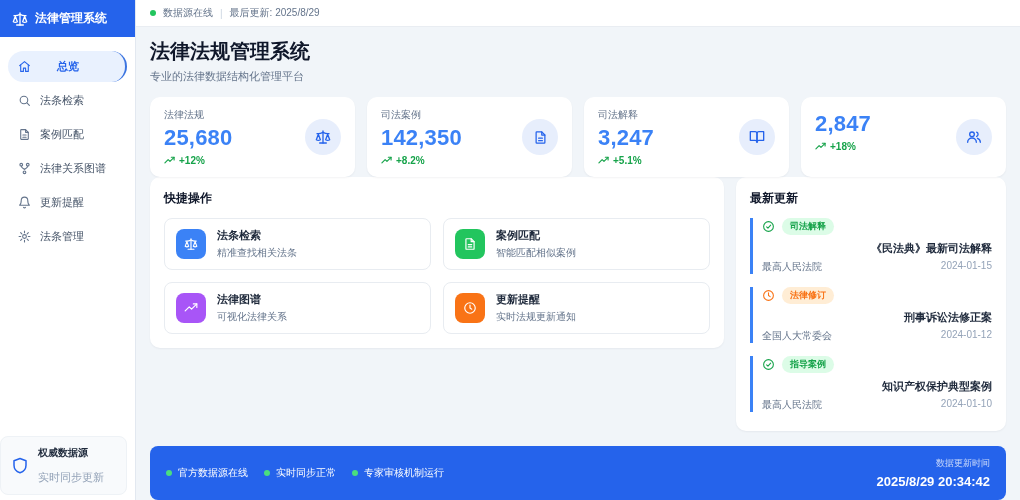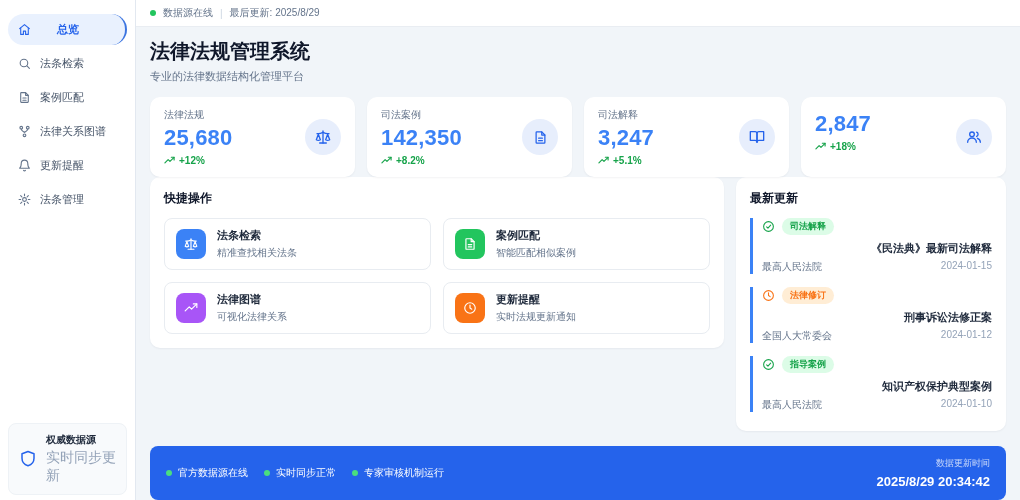--- a/index.html
+++ b/index.html
@@ -28,26 +28,26 @@
     font-size:11px; color:#475569; border-radius:999px; cursor:pointer;
   }
   .nav-item .ni-icon { color:#64748b; }
   .nav-item.active {
     background:#e9f1fe; color:#2563eb; font-weight:bold;
     border-right:2px solid #3b74e0;
     gap:26px;
   }
   .nav-item.active .ni-icon { color:#2563eb; }
   .sidebar-card {
-    position:absolute; left:8px; right:8px; bottom:5px;
+    position:absolute; left:0; right:8px; bottom:5px;
     background:#f8fafc; border:1px solid #eef2f6; border-radius:8px;
     padding:9px 10px; display:flex; align-items:center; gap:9px;
   }
   .sidebar-card .sc-title { font-size:10px; font-weight:bold; color:#1e293b; }
-  .sidebar-card .sc-sub { font-size:14px; color:#94a3b8; margin-top:2px; }
+  .sidebar-card .sc-sub { font-size:11px; color:#94a3b8; margin-top:10px; }
 
   
   .main { flex:1; display:flex; flex-direction:column; }
   .topbar {
     height:30px; background:#fff; border-bottom:1px solid #e9edf2;
     display:flex; align-items:center; gap:7px; padding:0 14px;
     font-size:10px; color:#64748b;
   }
   .dot { width:6px; height:6px; border-radius:50%; background:#22c55e; }
   .topbar .sep { color:#cbd5e1; }
@@ -111,20 +111,32 @@
   .sb-item { display:flex; align-items:center; gap:6px; }
   .sb-dot { width:6px; height:6px; border-radius:50%; background:#4ade80; }
   .sb-right { text-align:right; }
   .sb-update-label { font-size:9px; color:rgba(255,255,255,.75); margin-bottom:4px; }
   .sb-update-time { font-size:13px; font-weight:bold; }
 </style>
 </head>
 <body>
 
 <aside class="sidebar">
+  <div class="logo">
+    <span>
+      <svg width="16" height="16" viewBox="0 0 24 24" fill="none" stroke="#fff" stroke-width="2" stroke-linecap="round" stroke-linejoin="round">
+          <path d="m16 16 3-8 3 8c-.87.65-1.92 1-3 1s-2.13-.35-3-1Z"></path>
+          <path d="m2 16 3-8 3 8c-.87.65-1.92 1-3 1s-2.13-.35-3-1Z"></path>
+          <path d="M7 21h10"></path>
+          <path d="M12 3v18"></path>
+          <path d="M3 7h2c2 0 5-1 7-2 2 1 5 2 7 2h2"></path>
+        </svg>
+    </span>
+    <span>法律管理系统</span>
+  </div>
 
   <nav class="nav">
     <div class="nav-item active">
       <span class="ni-icon">
         <svg width="13" height="13" viewBox="0 0 24 24" fill="none" stroke="currentColor" stroke-width="2" stroke-linecap="round" stroke-linejoin="round">
             <path d="M3 10.5 12 3l9 7.5"></path>
             <path d="M5 9.5V21h5v-6h4v6h5V9.5"></path>
           </svg>
       </span>
       <span>总览</span>

